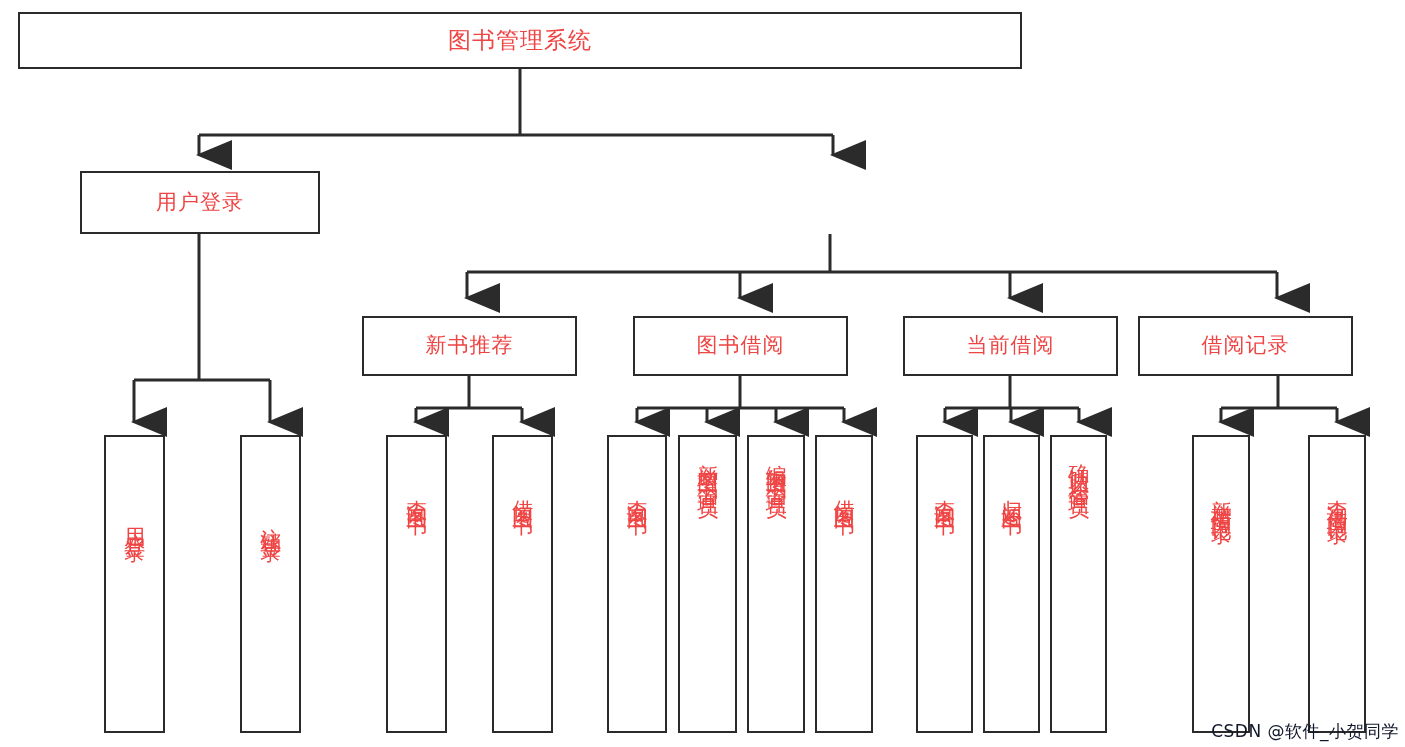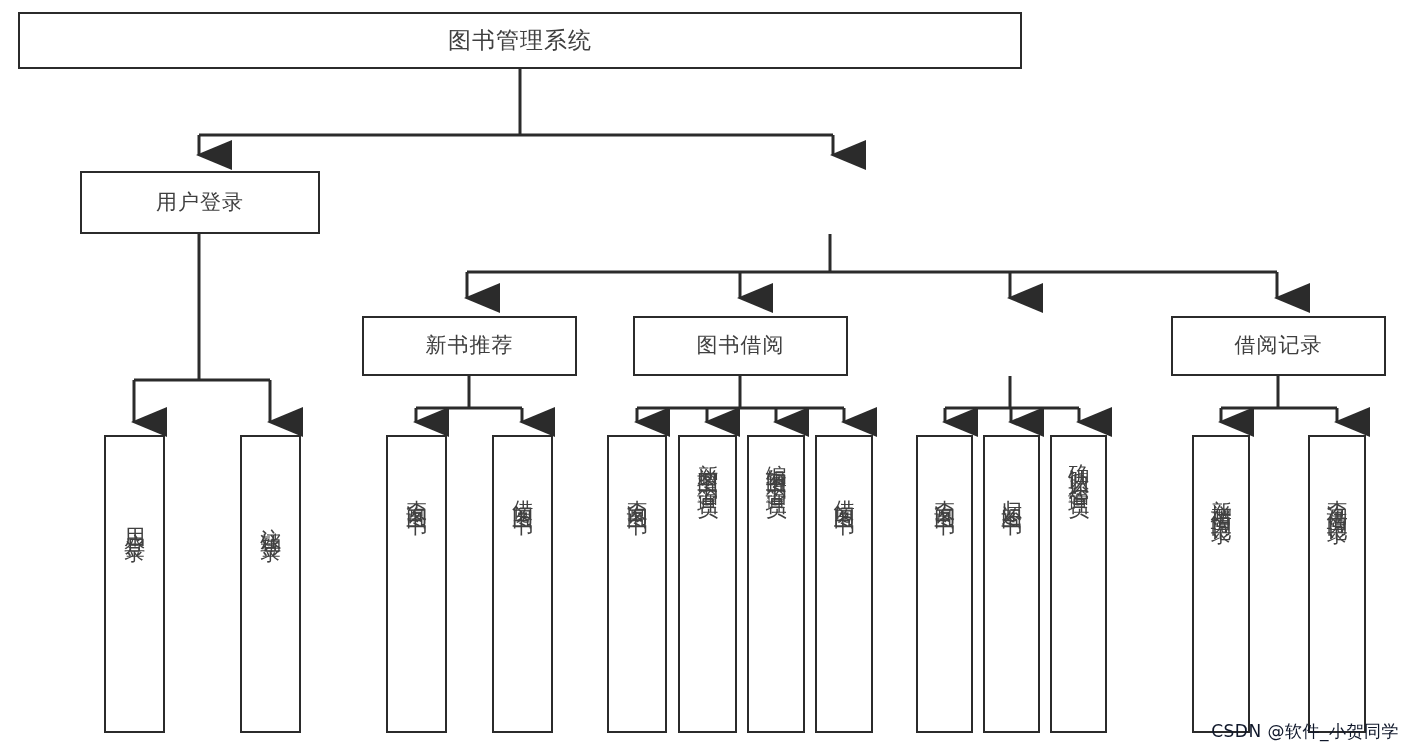--- a/index.html
+++ b/index.html
@@ -25,21 +25,21 @@
     height: 747px;
   }
   .node {
     position: absolute;
     box-sizing: border-box;
     border: 2px solid #2b2b2b;
     background: #ffffff;
     display: flex;
     align-items: center;
     justify-content: center;
-    color: #404040;
+    color: #ef4444;
     overflow: hidden;
   }
   .node-label {
     display: block;
     white-space: nowrap;
     letter-spacing: 1px;
   }
   .node.horizontal .node-label {
     font-size: 21px;
     line-height: 1.1;
@@ -144,22 +144,25 @@
 
 
   <div class="node horizontal" style="left:362px; top:316px; width:215px; height:60px;">
     <span class="node-label">新书推荐</span>
   </div>
 
   <div class="node horizontal" style="left:633px; top:316px; width:215px; height:60px;">
     <span class="node-label">图书借阅</span>
   </div>
 
-
-  <div class="node horizontal" style="left:1171px; top:316px; width:215px; height:60px;">
+  <div class="node horizontal" style="left:903px; top:316px; width:215px; height:60px;">
+    <span class="node-label">当前借阅</span>
+  </div>
+
+  <div class="node horizontal" style="left:1138px; top:316px; width:215px; height:60px;">
     <span class="node-label">借阅记录</span>
   </div>
 
   <div class="node vertical mid" style="left:104px; top:435px; width:61px; height:298px;">
     <span class="node-label">用户登录</span>
   </div>
 
   <div class="node vertical mid" style="left:240px; top:435px; width:61px; height:298px;">
     <span class="node-label">注销登录</span>
   </div>

